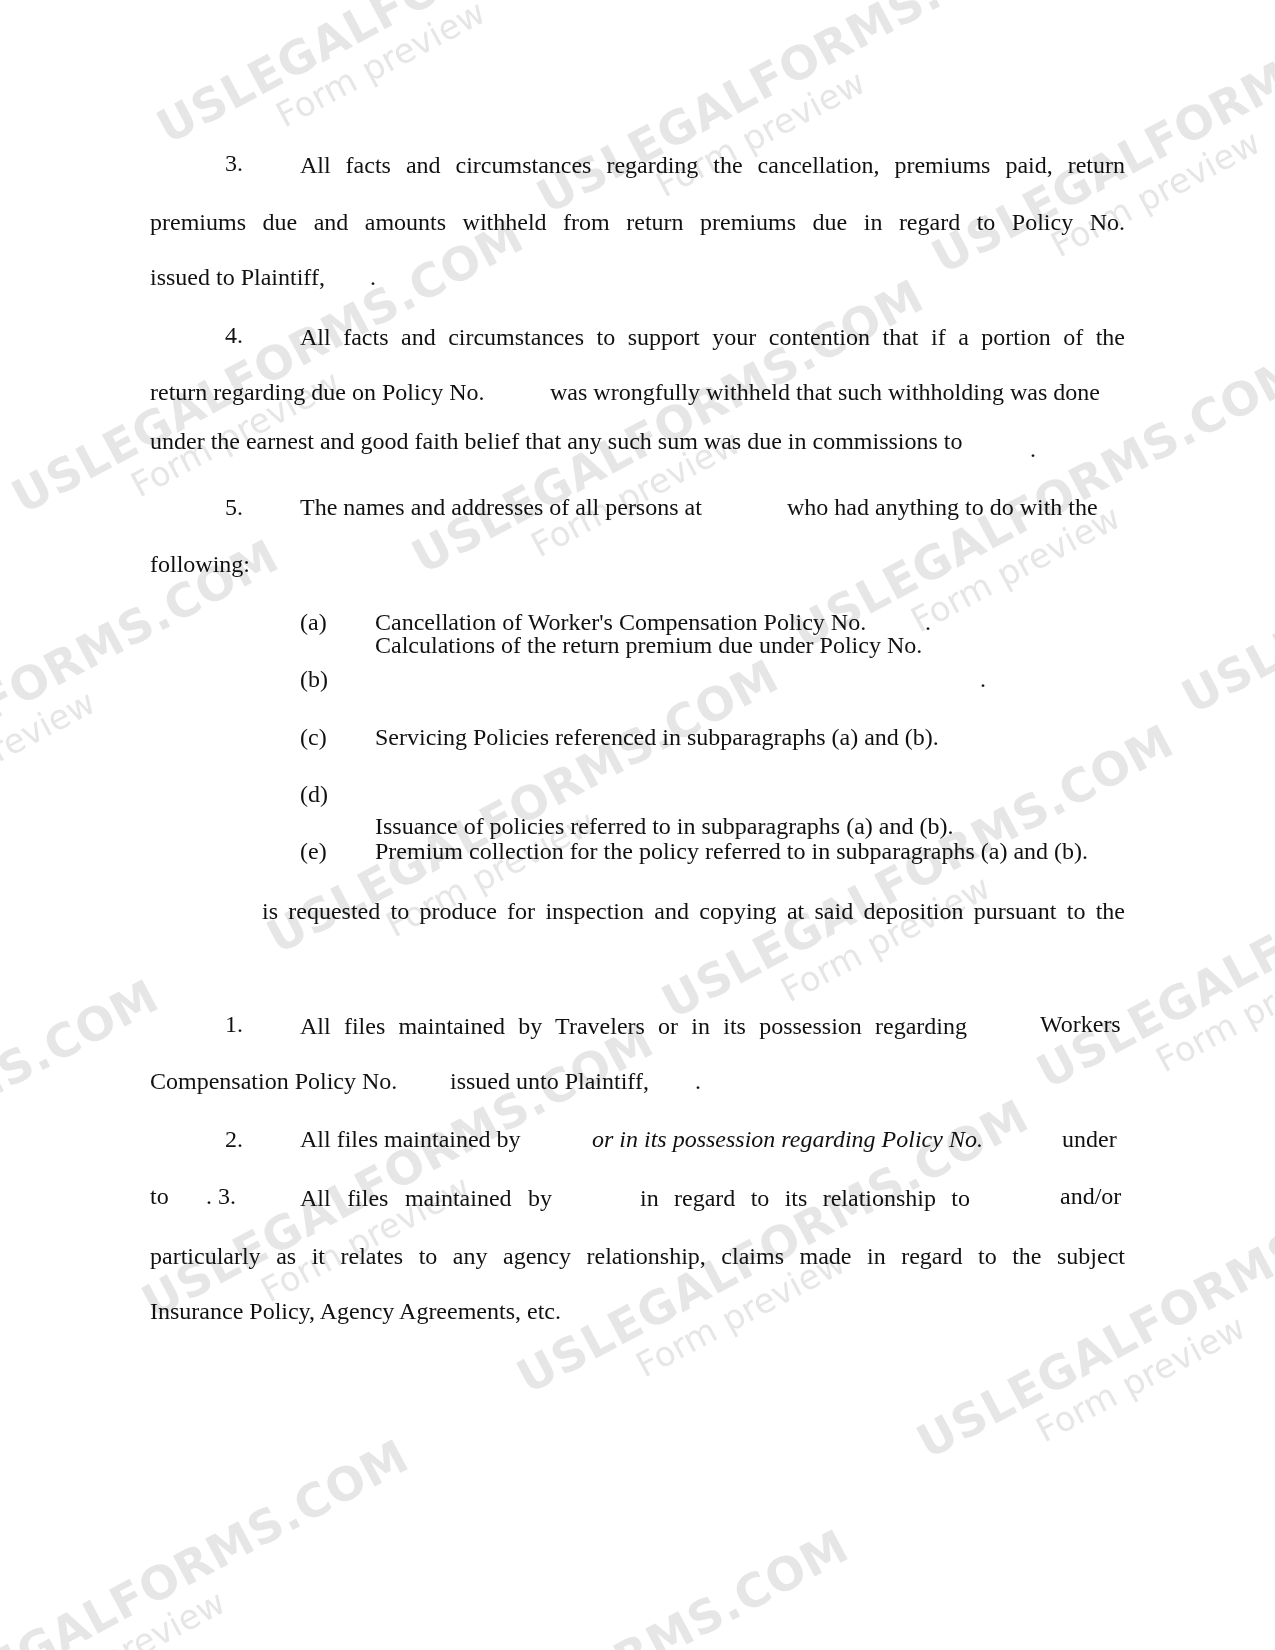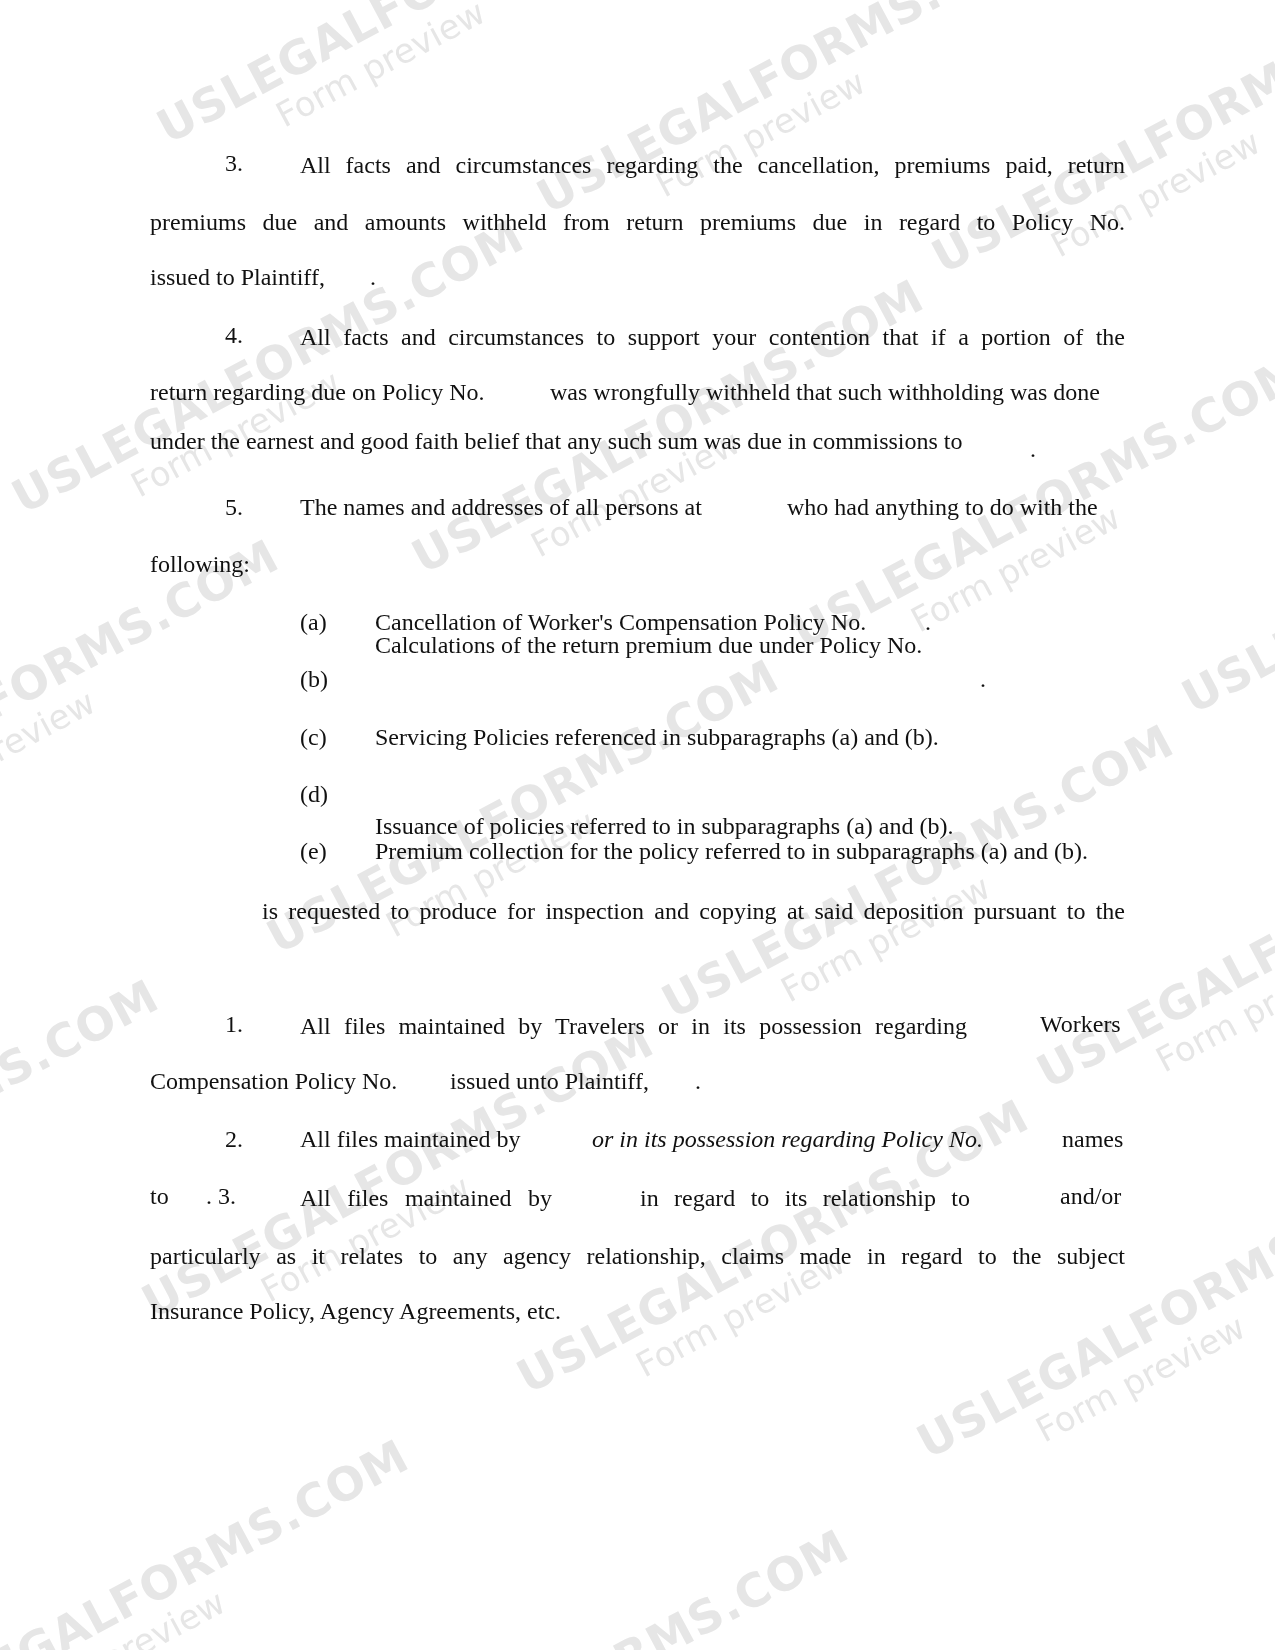--- a/index.html
+++ b/index.html
@@ -131,21 +131,21 @@
     <span class="abs" style="left:225px; top:1011px;">1.</span>
     <div class="line just" style="left:300px; width:667px; top:1011px;">All files maintained by Travelers or in its possession regarding</div>
     <span class="abs" style="left:1040px; top:1011px;">Workers</span>
     <span class="abs" style="left:150px; top:1068px;">Compensation Policy No.</span>
     <span class="abs" style="left:450px; top:1068px;">issued unto Plaintiff,</span>
     <span class="abs" style="left:695px; top:1068px;">.</span>
 
     <span class="abs" style="left:225px; top:1126px;">2.</span>
     <span class="abs" style="left:300px; top:1126px;">All files maintained by</span>
     <span class="abs" style="left:592px; top:1126px;font-style:italic;">or in its possession regarding Policy No.</span>
-    <span class="abs" style="left:1062px; top:1126px;">names</span>
+    <span class="abs" style="left:1062px; top:1126px;">under</span>
 
     <span class="abs" style="left:150px; top:1183px;">to</span>
     <span class="abs" style="left:206px; top:1183px;">. 3.</span>
     <div class="line just" style="left:300px; width:252px; top:1183px;">All files maintained by</div>
     <div class="line just" style="left:640px; width:330px; top:1183px;">in regard to its relationship to</div>
     <span class="abs" style="left:1060px; top:1183px;">and/or</span>
     <div class="line just" style="top:1241px;">particularly as it relates to any agency relationship, claims made in regard to the subject</div>
     <span class="abs" style="left:150px; top:1298px;">Insurance Policy, Agency Agreements, etc.</span>
   </div>
 </div>

